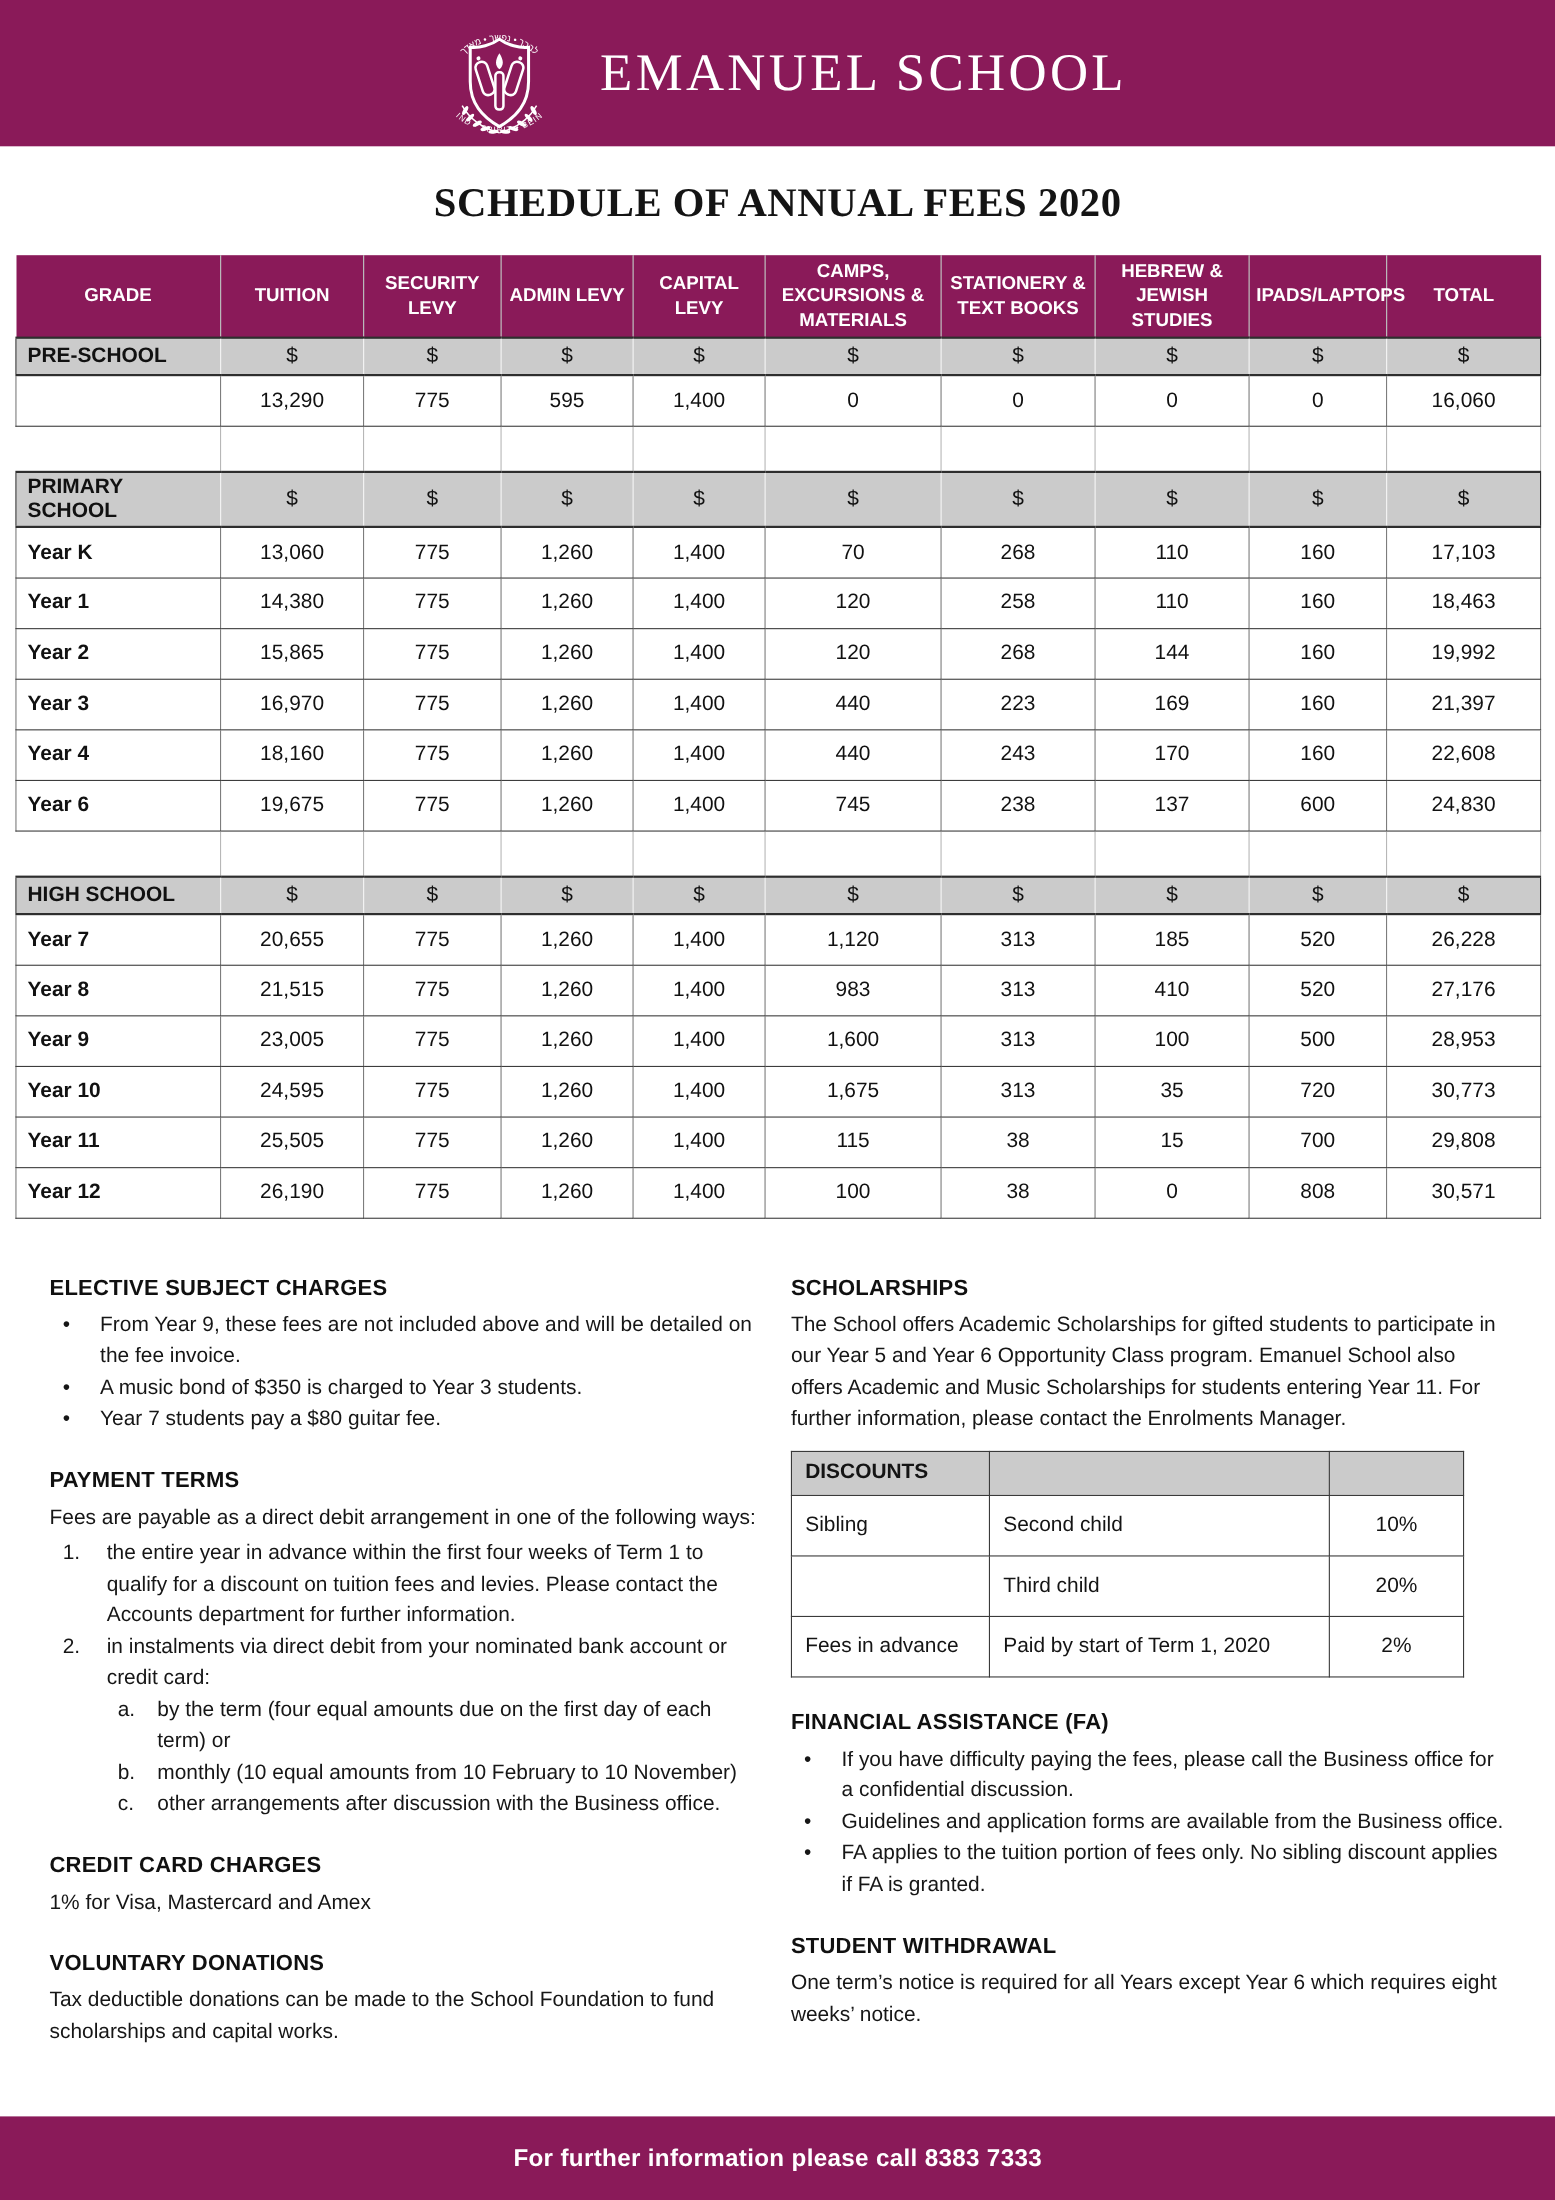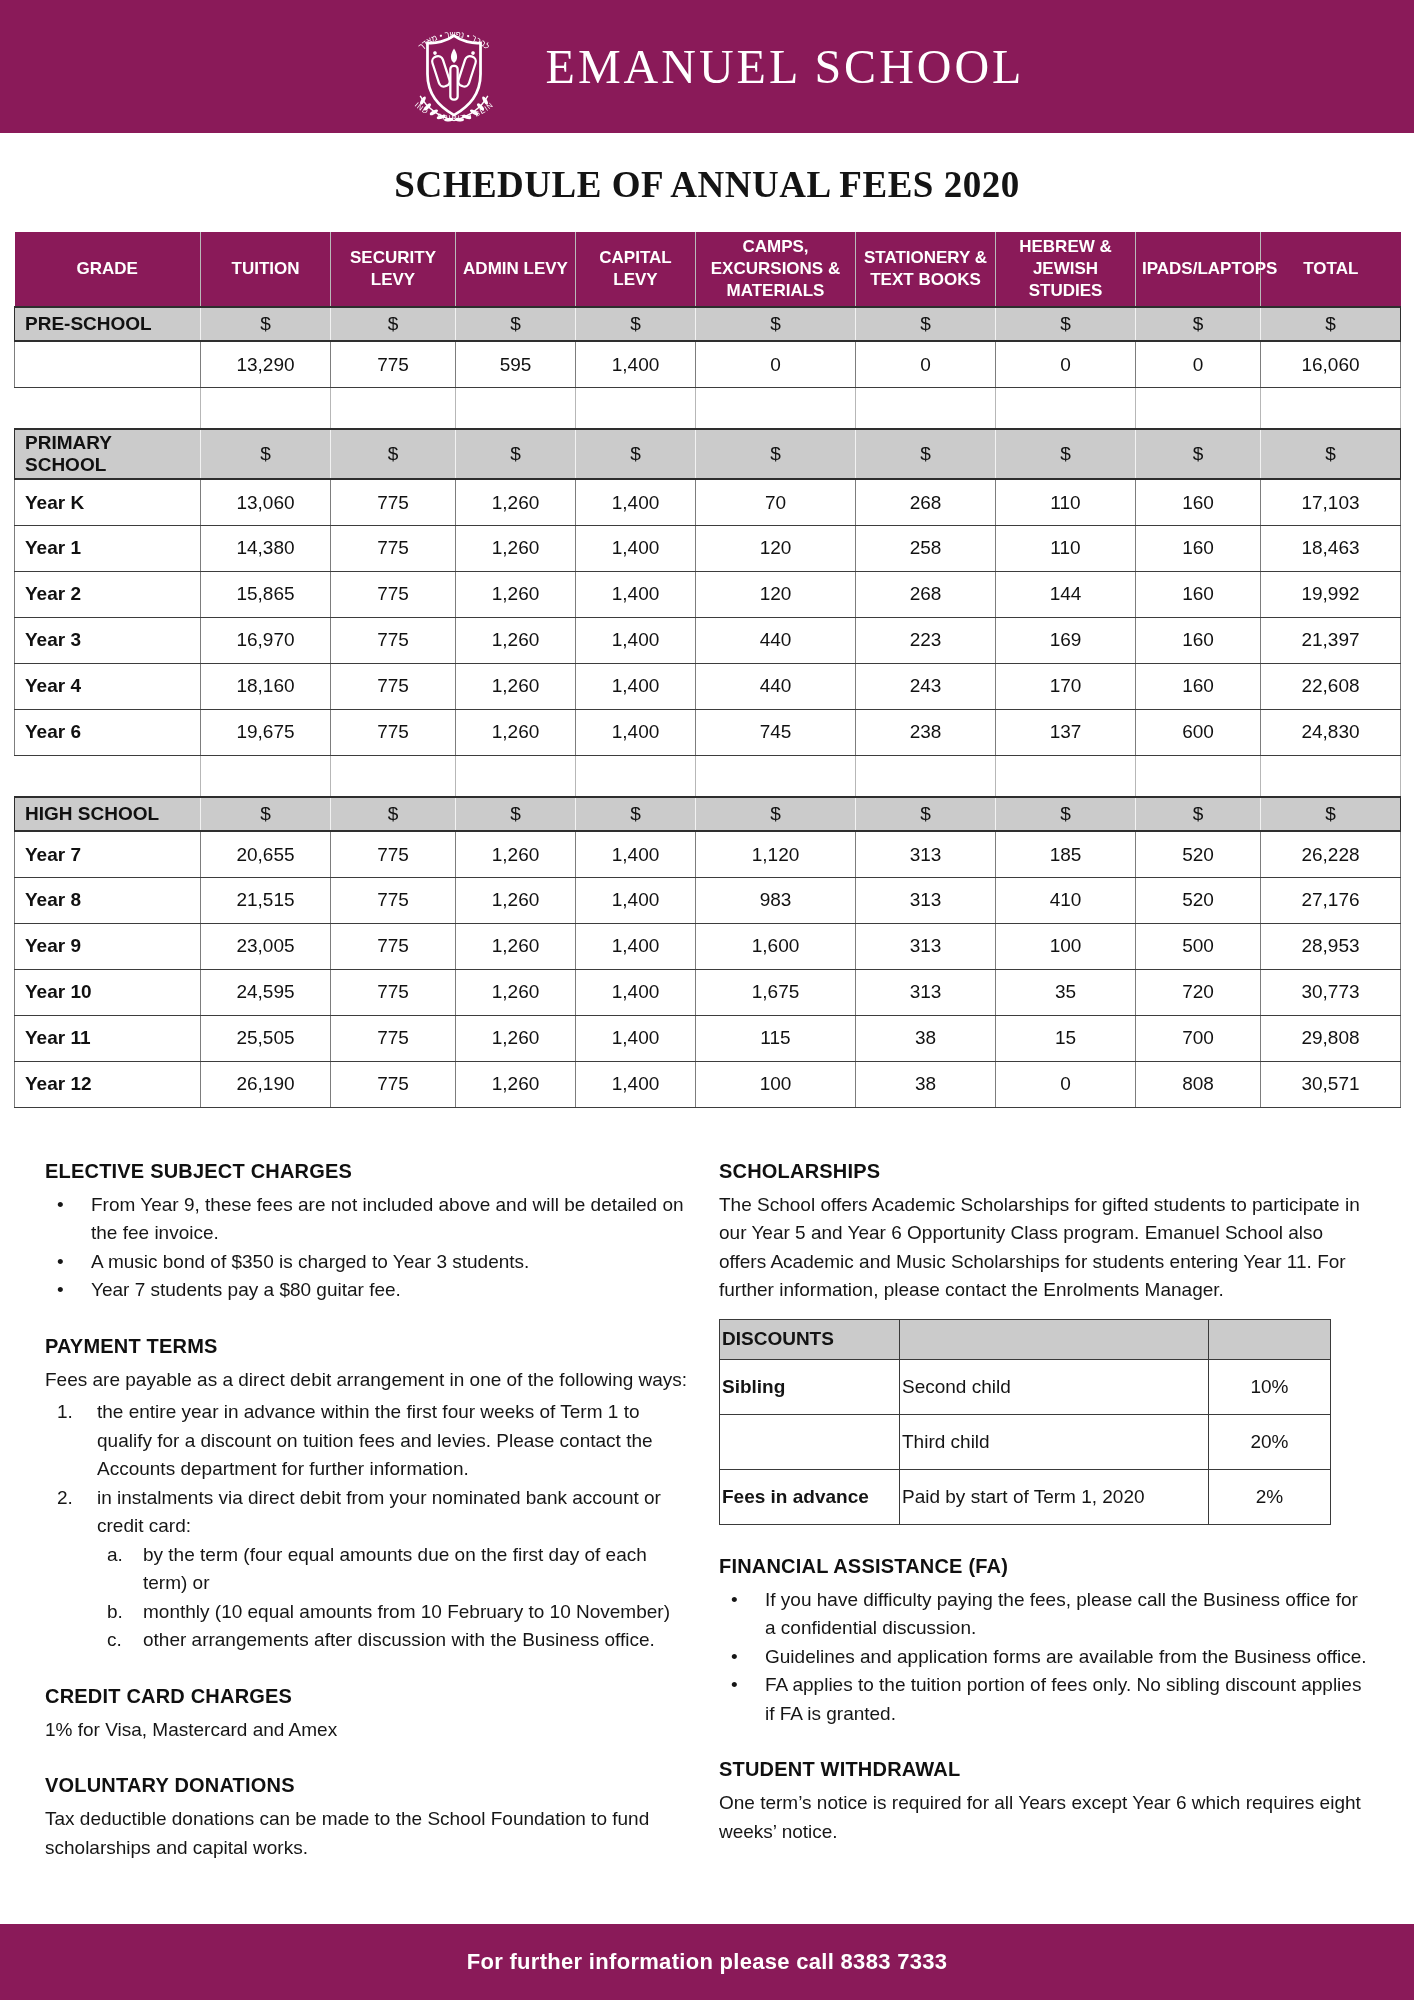--- a/index.html
+++ b/index.html
@@ -38,22 +38,22 @@
   .body { font-size:19px; line-height:1.5; color:#161616; margin:0 0 4px; }
   .b-row, .n-row { display:flex; font-size:19px; line-height:1.5; color:#161616; }
   .b-marker { flex:none; width:46px; padding-left:12px; }
   .n-marker { flex:none; width:52px; padding-left:12px; }
   .s-row { display:flex; margin-left:62px; font-size:19px; line-height:1.5; color:#161616; }
   .s-marker { flex:none; width:36px; }
   .li-text { flex:1; }
 
   
   table.disc { border-collapse:collapse; width:612px; margin:14px 0 6px; }
-  .disc td { border:1px solid #3a3a3a; font-size:19px; height:40px; padding:2px 2px; color:#141414; vertical-align:middle; }
-  .disc td.cat { width:180px; font-weight:700; }
+  .disc td { border:1px solid #3a3a3a; font-size:19px; height:40px; padding:2px 12px; color:#141414; vertical-align:middle; }
+  .disc td.cat { width:180px; font-weight:400; }
   .disc td.val { width:122px; text-align:center; padding:16px 4px; }
   .disc tr.hdr td { background:var(--gray-row); font-weight:700; }
 
   
   .bottom-band { position:absolute; left:0; bottom:0; width:100%; height:76px; background:var(--maroon); color:#fff; display:flex; align-items:center; justify-content:center; font-weight:700; font-size:22px; letter-spacing:.3px; }
 </style>
 </head>
 <body>
 
 <div class="page">

